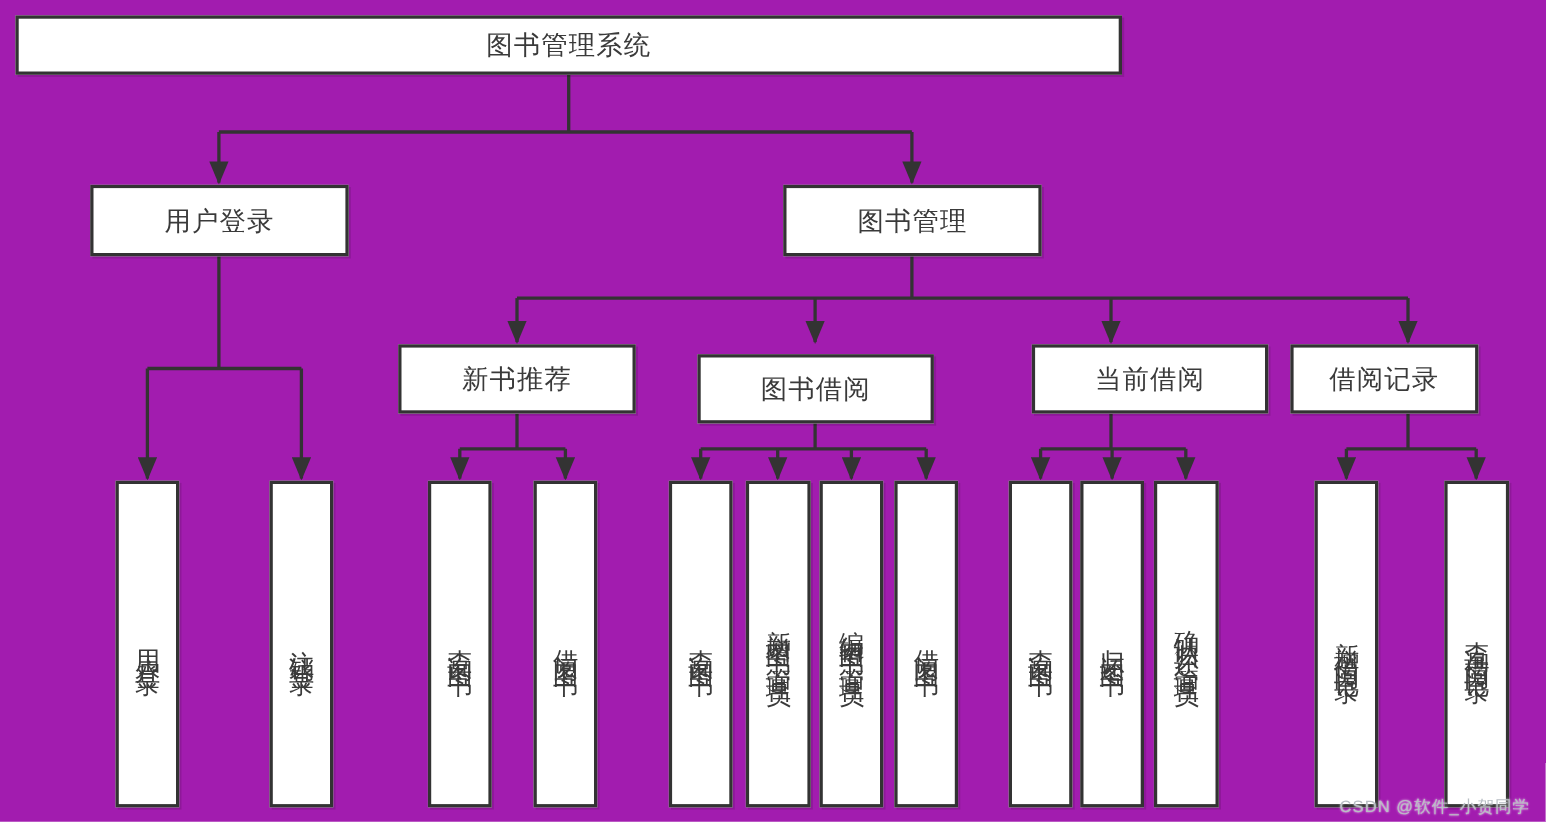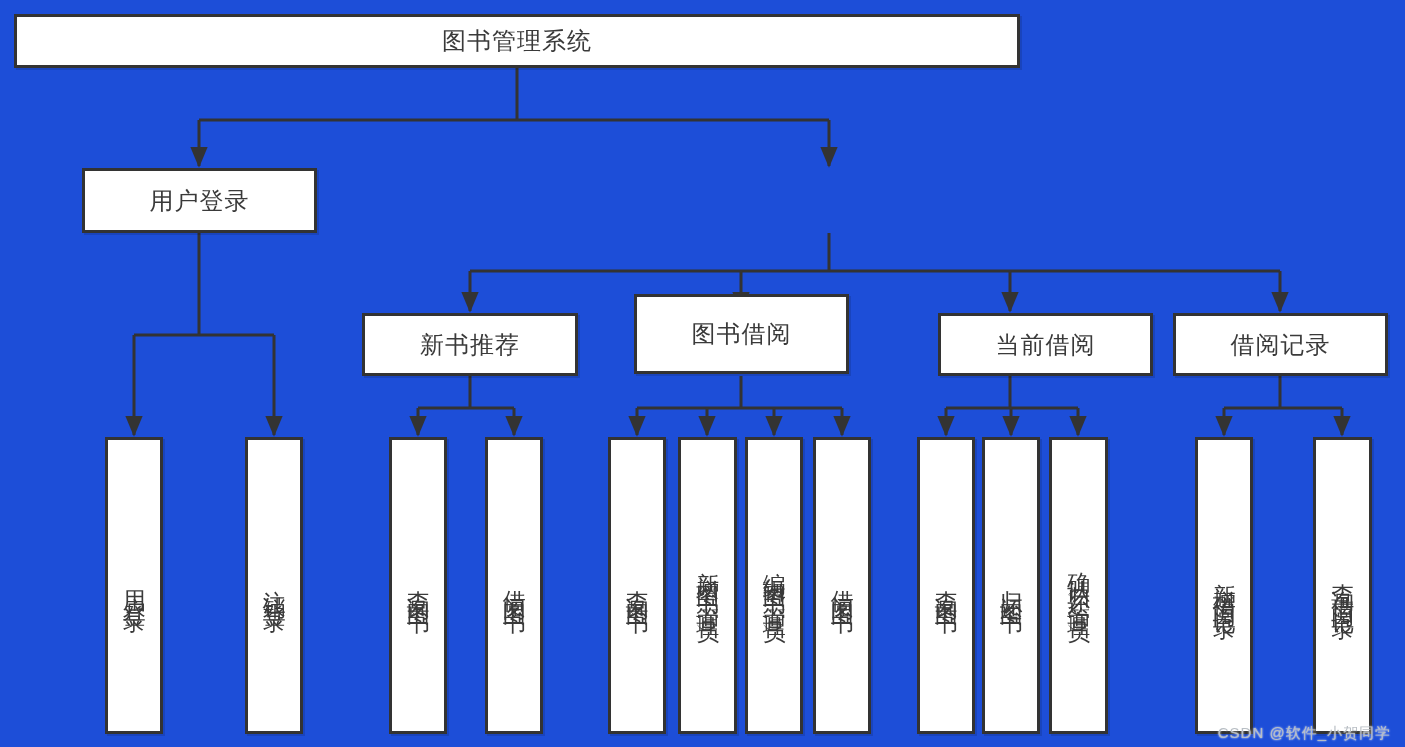--- a/index.html
+++ b/index.html
@@ -6,21 +6,21 @@
   html, body { margin: 0; padding: 0; background: #ffffff; }
   body {
     width: 1405px; height: 747px;
     font-family: "Liberation Sans", sans-serif;
     color: #3a3a3a;
     overflow: hidden;
   }
   .canvas {
     position: relative;
     width: 1405px; height: 747px;
-    background: #1d4ed8;
+    background: #a21caf;
   }
   .wires {
     position: absolute; left: 0; top: 0;
     width: 1405px; height: 747px;
   }
   .node {
     position: absolute;
     background: #ffffff;
     border: 3px solid #333333;
     box-shadow: 2px 2px 0 rgba(0,0,0,0.12);
@@ -104,31 +104,34 @@
     </g>
   </svg>
 
   <div class="node" style="left:14px; top:14px; width:1006px; height:54px;">
     <span>图书管理系统</span>
   </div>
 
   <div class="node" style="left:82px; top:168px; width:235px; height:65px;">
     <span>用户登录</span>
   </div>
+  <div class="node" style="left:712px; top:168px; width:235px; height:65px;">
+    <span>图书管理</span>
+  </div>
 
   <div class="node" style="left:362px; top:313px; width:216px; height:63px;">
     <span>新书推荐</span>
   </div>
-  <div class="node" style="left:634px; top:294px; width:215px; height:80px;">
+  <div class="node" style="left:634px; top:322px; width:215px; height:63px;">
     <span>图书借阅</span>
   </div>
   <div class="node" style="left:902px; top:313px; width:215px; height:63px;margin-left:36px;">
     <span>当前借阅</span>
   </div>
-  <div class="node" style="left:1173px; top:313px; width:215px; height:63px;">
+  <div class="node" style="left:1173px; top:313px; width:171px; height:63px;">
     <span>借阅记录</span>
   </div>
 
   <div class="node leaf" style="left:105px; top:437px; width:58px; height:297px;">
     <span>用户登录</span>
   </div>
   <div class="node leaf" style="left:245px; top:437px; width:58px; height:297px;">
     <span>注销登录</span>
   </div>
 

